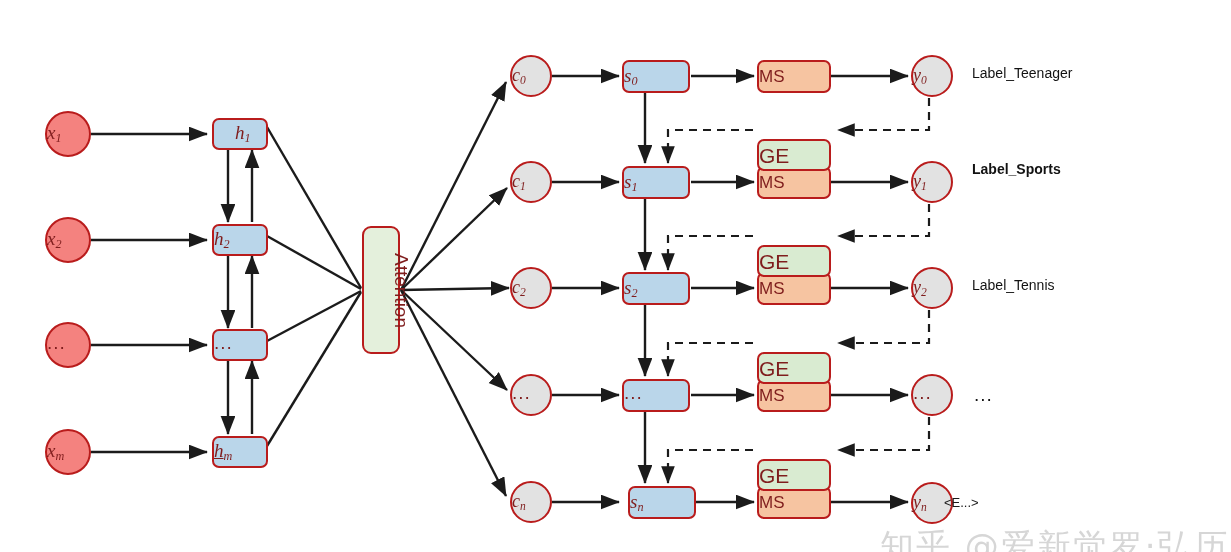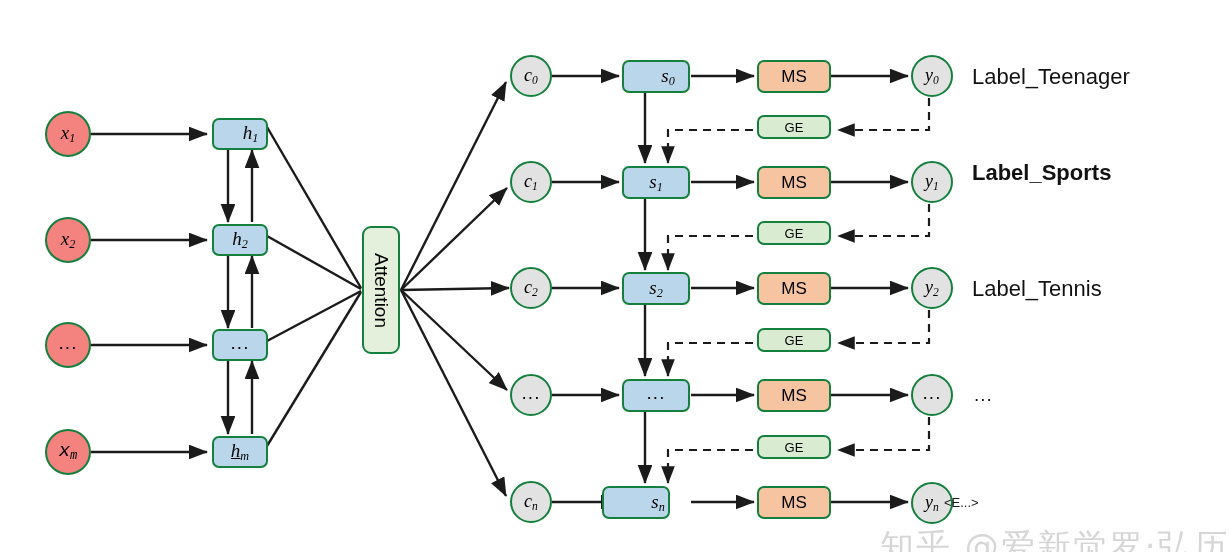--- a/index.html
+++ b/index.html
@@ -21,23 +21,23 @@
     top: 0;
     width: 1231px;
     height: 552px;
     pointer-events: none;
   }
   .node {
     position: absolute;
     box-sizing: border-box;
     display: flex;
     align-items: center;
-    justify-content: center;
-    border: 2px solid #15803d;
-    color: #000000;
+    justify-content: flex-start;
+    border: 2px solid #b91c1c;
+    color: #7f1d1d;
     line-height: 1;
     white-space: nowrap;
   }
   .circ {
     border-radius: 50%;
   }
   .rbox {
     border-radius: 7px;
   }
   .x-node {
@@ -74,22 +74,23 @@
   }
   .ms-node {
     background: #f6c4a1;
     width: 74px;
     height: 33px;
     font-size: 17px;
   }
   .ge-node {
     background: #d9ebd1;
     width: 74px;
-    height: 24px;
-    font-size: 13px;
+    height: 32px;
+    font-size: 21px;
+    margin-top: 24px;
   }
   .y-node {
     background: #e2e2e2;
     width: 42px;
     height: 42px;
     font-style: italic;
     font-size: 18px;
     font-family: "Liberation Serif", serif;
   }
   .attn-node {
@@ -106,21 +107,21 @@
   .dots {
     font-size: 19px;
     letter-spacing: 1px;
     font-family: "Liberation Sans", sans-serif;
     font-style: normal;
     position: relative;
     top: -3px;
   }
   .ylabel {
     position: absolute;
-    font-size: 22px;
+    font-size: 14px;
     color: #121212;
     white-space: nowrap;
     line-height: 1;
   }
   .ellipsis-label {
     position: absolute;
     font-size: 19px;
     color: #121212;
     letter-spacing: 1px;
   }
@@ -228,21 +229,21 @@
 
   <div class="node circ x-node" style="left:45px;  top:111px;">
       <span><i>x</i><sub>1</sub></span>
     </div>
   <div class="node circ x-node" style="left:45px;  top:217px;">
       <span><i>x</i><sub>2</sub></span>
     </div>
   <div class="node circ x-node" style="left:45px;  top:322px;">
       <span class="dots">...</span>
     </div>
-  <div class="node circ x-node" style="left:45px;  top:429px;font-family:Liberation Mono, monospace;">
+  <div class="node circ x-node" style="left:45px;  top:429px;">
       <span><i>x</i><sub>m</sub></span>
     </div>
 
   <div class="node rbox h-node" style="left:212px; top:118px;padding-left:21px;">
       <span><i>h</i><sub>1</sub></span>
     </div>
   <div class="node rbox h-node" style="left:212px; top:224px;">
       <span><i>h</i><sub>2</sub></span>
     </div>
   <div class="node rbox h-node" style="left:212px; top:329px;">
@@ -265,33 +266,33 @@
   <div class="node circ c-node" style="left:510px; top:267px;">
       <span><i>c</i><sub>2</sub></span>
     </div>
   <div class="node circ c-node" style="left:510px; top:374px;">
       <span class="dots">...</span>
     </div>
   <div class="node circ c-node" style="left:510px; top:481px;">
       <span><i>c</i><sub>n</sub></span>
     </div>
 
-  <div class="node rbox s-node" style="left:622px; top:60px;padding-left:24px;">
+  <div class="node rbox s-node" style="left:622px; top:60px;">
       <span><i>s</i><sub>0</sub></span>
     </div>
   <div class="node rbox s-node" style="left:622px; top:166px;">
       <span><i>s</i><sub>1</sub></span>
     </div>
   <div class="node rbox s-node" style="left:622px; top:272px;">
       <span><i>s</i><sub>2</sub></span>
     </div>
   <div class="node rbox s-node" style="left:622px; top:379px;">
       <span class="dots">...</span>
     </div>
-  <div class="node rbox s-node" style="left:602px; top:486px;padding-left:44px;">
+  <div class="node rbox s-node" style="left:628px; top:486px;">
       <span><i>s</i><sub>n</sub></span>
     </div>
 
   <div class="node rbox ms-node" style="left:757px; top:60px;">
       <span>MS</span>
     </div>
   <div class="node rbox ms-node" style="left:757px; top:166px;">
       <span>MS</span>
     </div>
   <div class="node rbox ms-node" style="left:757px; top:272px;">

